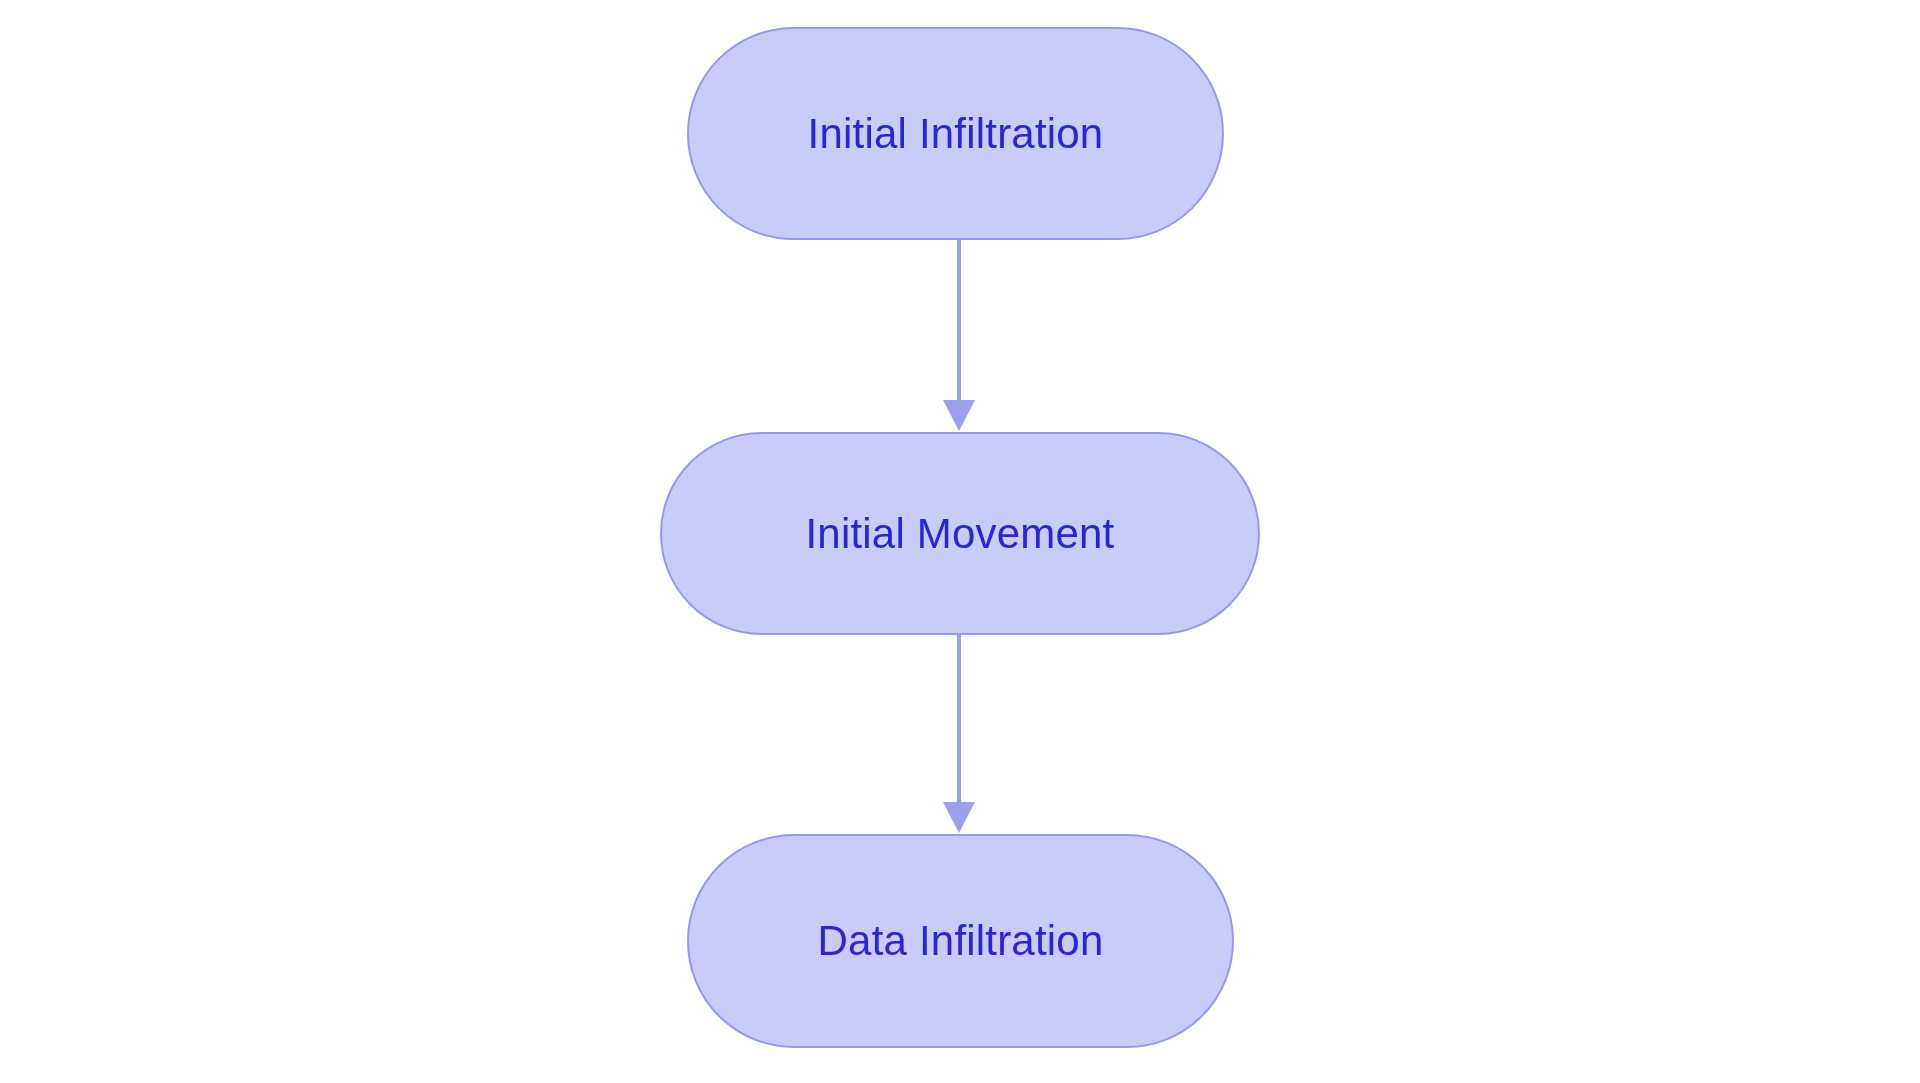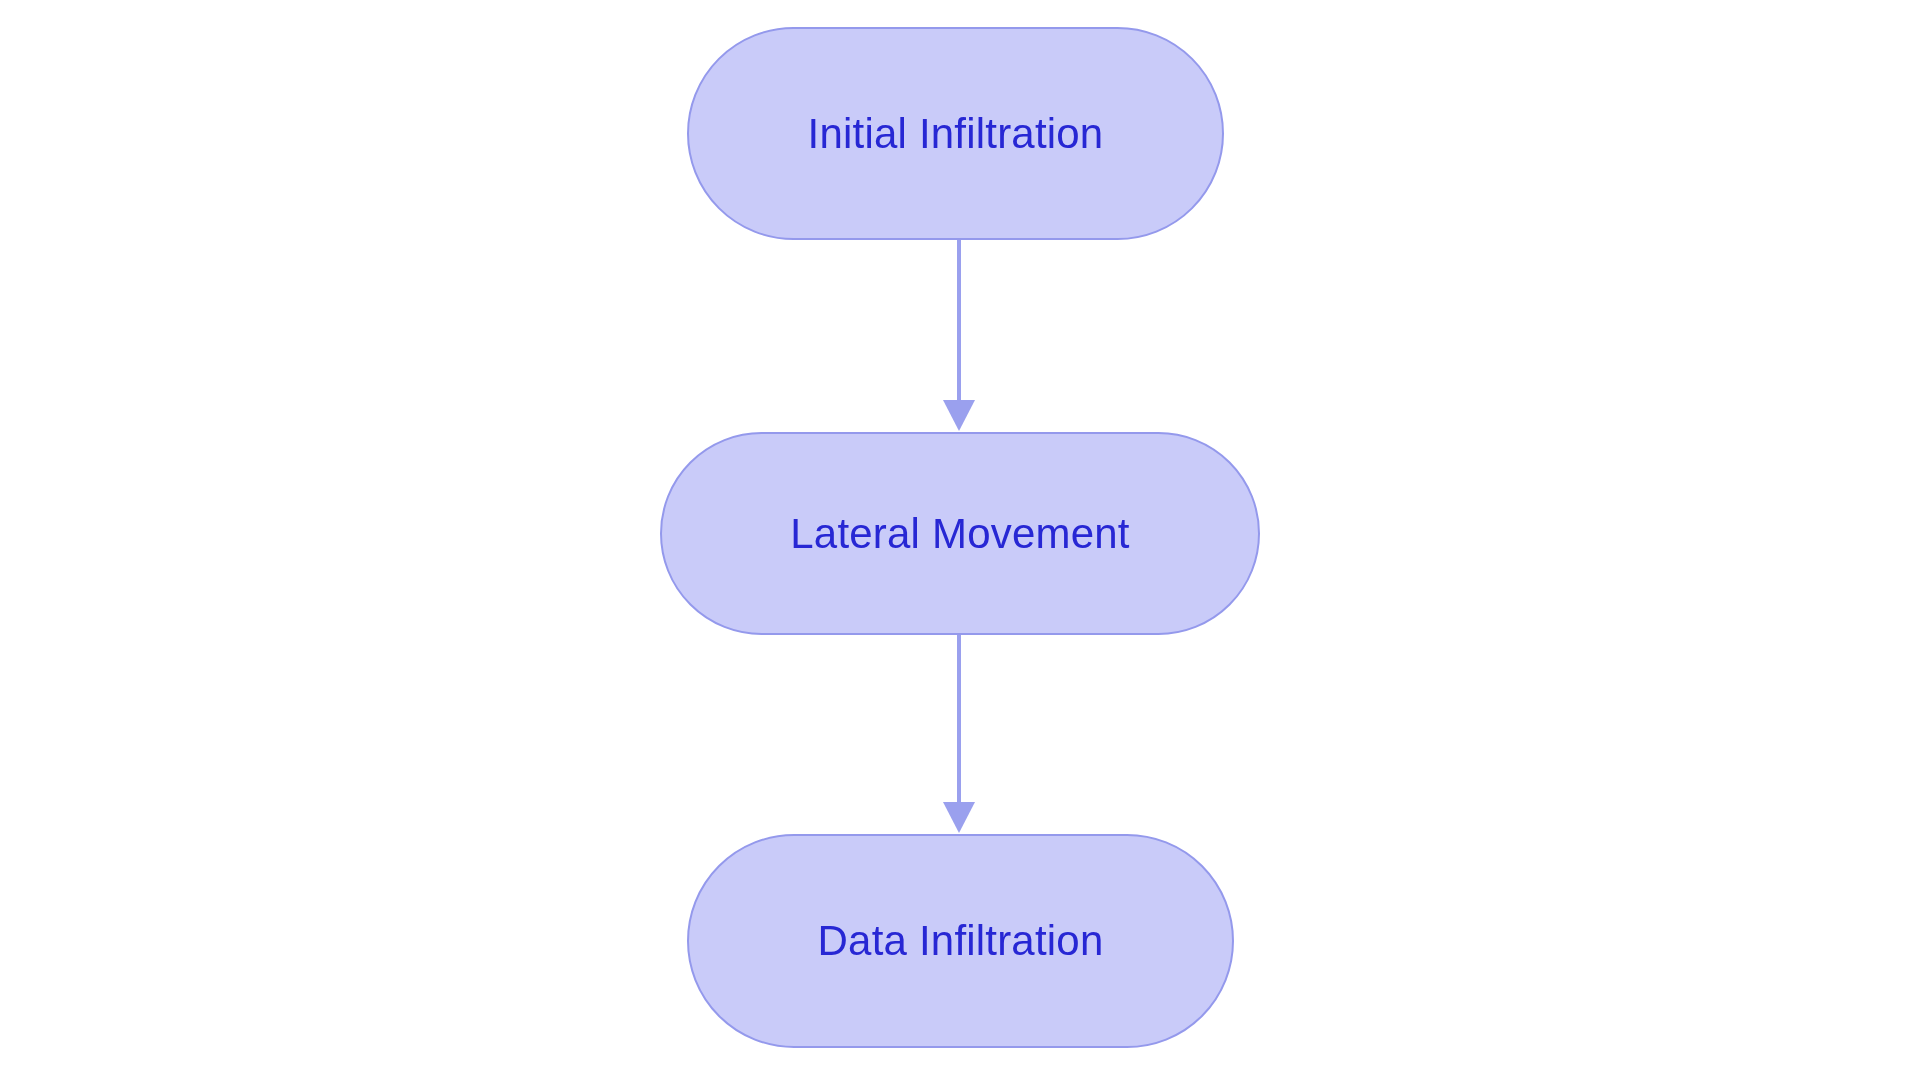--- a/index.html
+++ b/index.html
@@ -97,20 +97,20 @@
       <line x1="959" y1="635" x2="959" y2="802" stroke="#9aa0ee" stroke-width="4"></line>
       <path d="M943,802 L975,802 L959,833 z" fill="#9aa0ee"></path>
     </g>
   </svg>
 
   <div class="node-shape" id="node-initial-infiltration">
     <span class="node-label">Initial Infiltration</span>
   </div>
 
   <div class="node-shape" id="node-lateral-movement">
-    <span class="node-label">Lateral Movement</span>
+    <span class="node-label">Initial Movement</span>
   </div>
 
   <div class="node-shape" id="node-data-exfiltration">
     <span class="node-label">Data Infiltration</span>
   </div>
 
 </div>
 
 </body></html>

